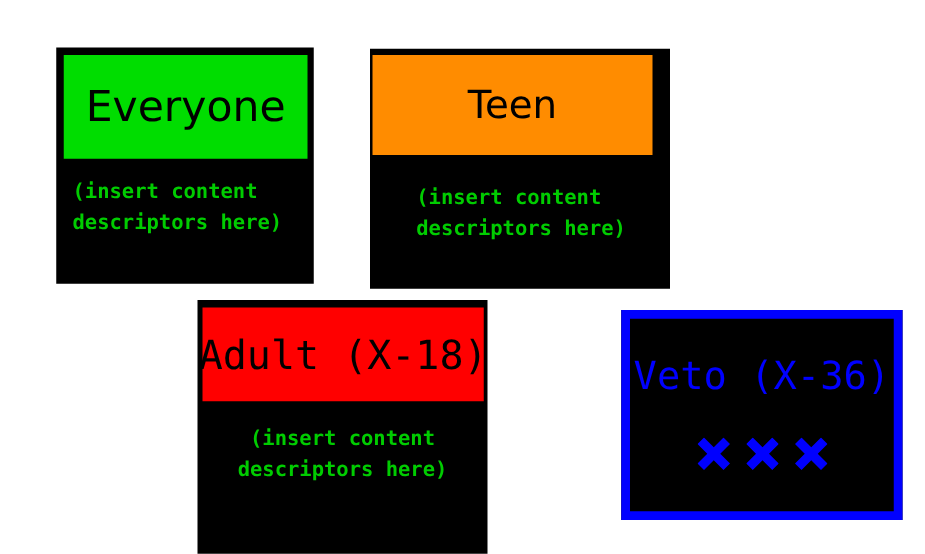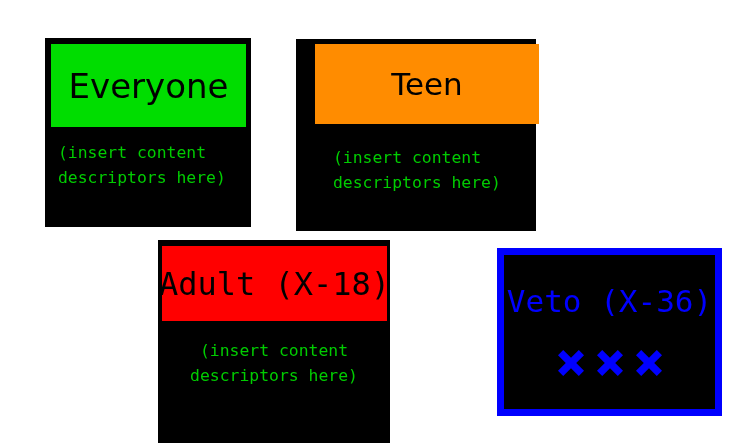--- a/index.html
+++ b/index.html
@@ -7,31 +7,31 @@
   .canvas{position:relative;width:740px;height:443px;background:var(--page-bg,#fff);overflow:hidden;}
 
   .card{position:absolute;background:var(--card-bg,#000);}
   .card-everyone{left:45px;top:38px;width:206px;height:189px;}
   .card-teen{left:296px;top:39px;width:240px;height:192px;}
   .card-adult{left:158px;top:240px;width:232px;height:206px;}
   .card-veto{left:497px;top:248px;width:225px;height:168px;border:7px solid var(--veto-blue,#0000ff);box-sizing:border-box;}
 
   .header{position:absolute;display:flex;align-items:center;justify-content:center;}
   .header-everyone{left:6px;top:6px;width:195px;height:83px;background:var(--everyone-green,#00dd00);}
-  .header-teen{left:19px;top:5px;width:224px;height:80px;background:var(--teen-orange,#ff8c00);}
+  .header-teen{left:2px;top:5px;width:224px;height:80px;background:var(--teen-orange,#ff8c00);}
   .header-adult{left:4px;top:6px;width:225px;height:75px;background:var(--adult-red,#ff0000);}
 
   .title-sans{font-family:"DejaVu Sans",sans-serif;color:var(--title-black,#000);line-height:1;white-space:nowrap;}
   .title-everyone{font-size:34px;}
   .title-teen{font-size:31px;}
   .title-mono{font-family:"DejaVu Sans Mono",monospace;color:var(--title-black,#000);line-height:1;white-space:nowrap;}
   .title-adult{font-size:32px;}
 
   .descriptors{position:absolute;font-family:"DejaVu Sans Mono",monospace;
-    font-size:16.4px;line-height:25px;color:var(--descriptor-green,#00cc00);white-space:nowrap;}
+    font-size:16.4px;line-height:25px;color:var(--descriptor-green,#00cc00);white-space:nowrap;font-weight:bold;}
   .desc-everyone{left:13px;top:102px;}
   .desc-teen{left:37px;top:106px;}
   .desc-adult{left:0;top:98px;width:100%;text-align:center;}
 
   .veto-title{position:absolute;left:0;top:31px;width:100%;text-align:center;
     font-family:"DejaVu Sans Mono",monospace;font-size:31px;line-height:1;
     color:var(--veto-blue,#0000ff);white-space:nowrap;}
   .veto-x-row{position:absolute;left:0;top:95px;width:100%;display:flex;
     justify-content:center;gap:13px;}
   .veto-x-row svg{display:block;fill:var(--veto-blue,#0000ff);}

